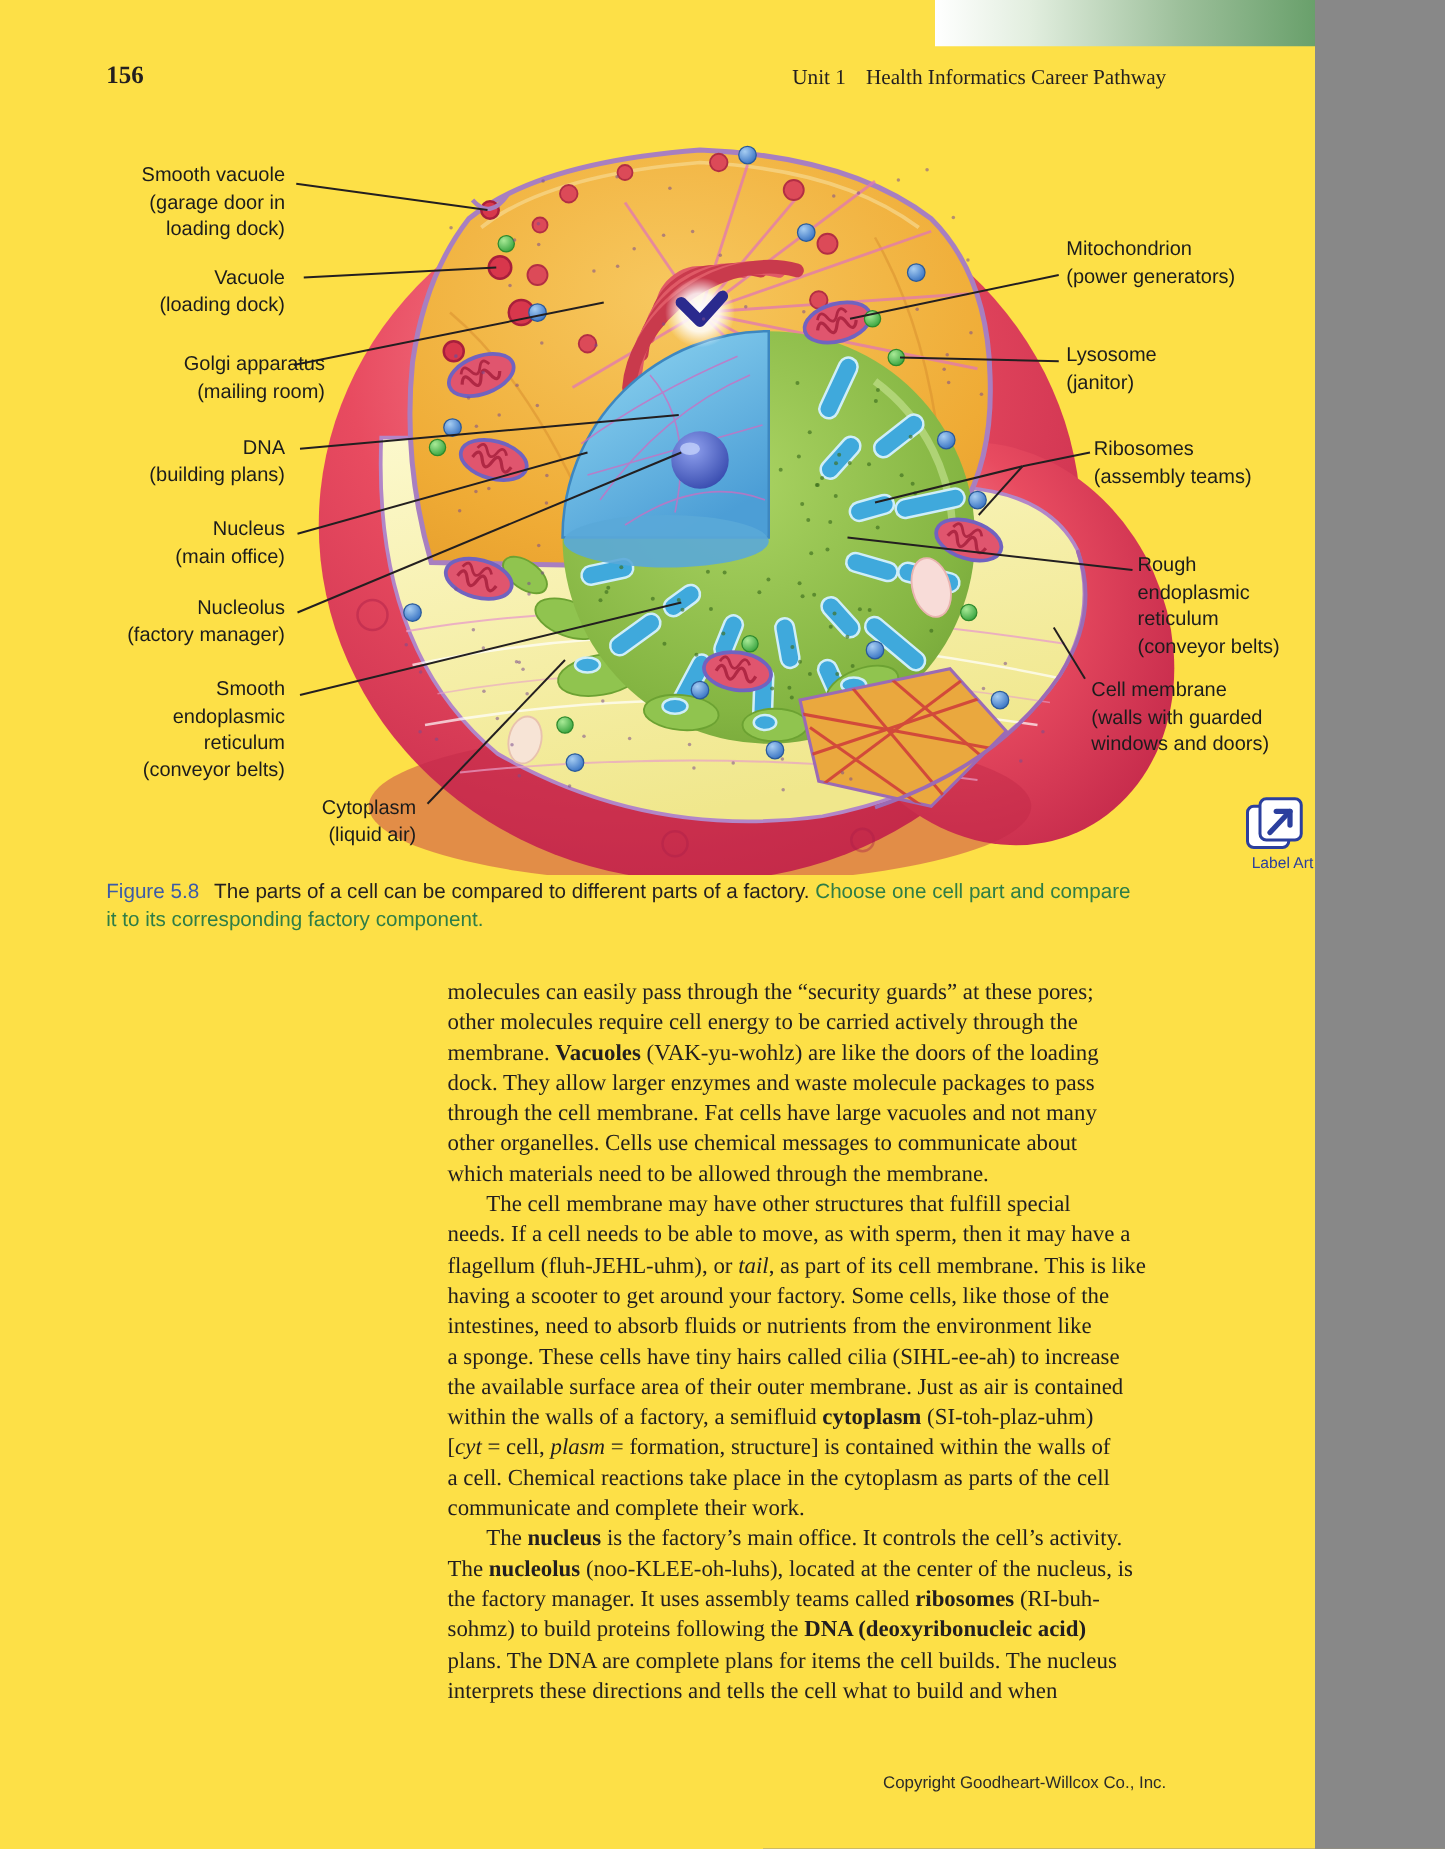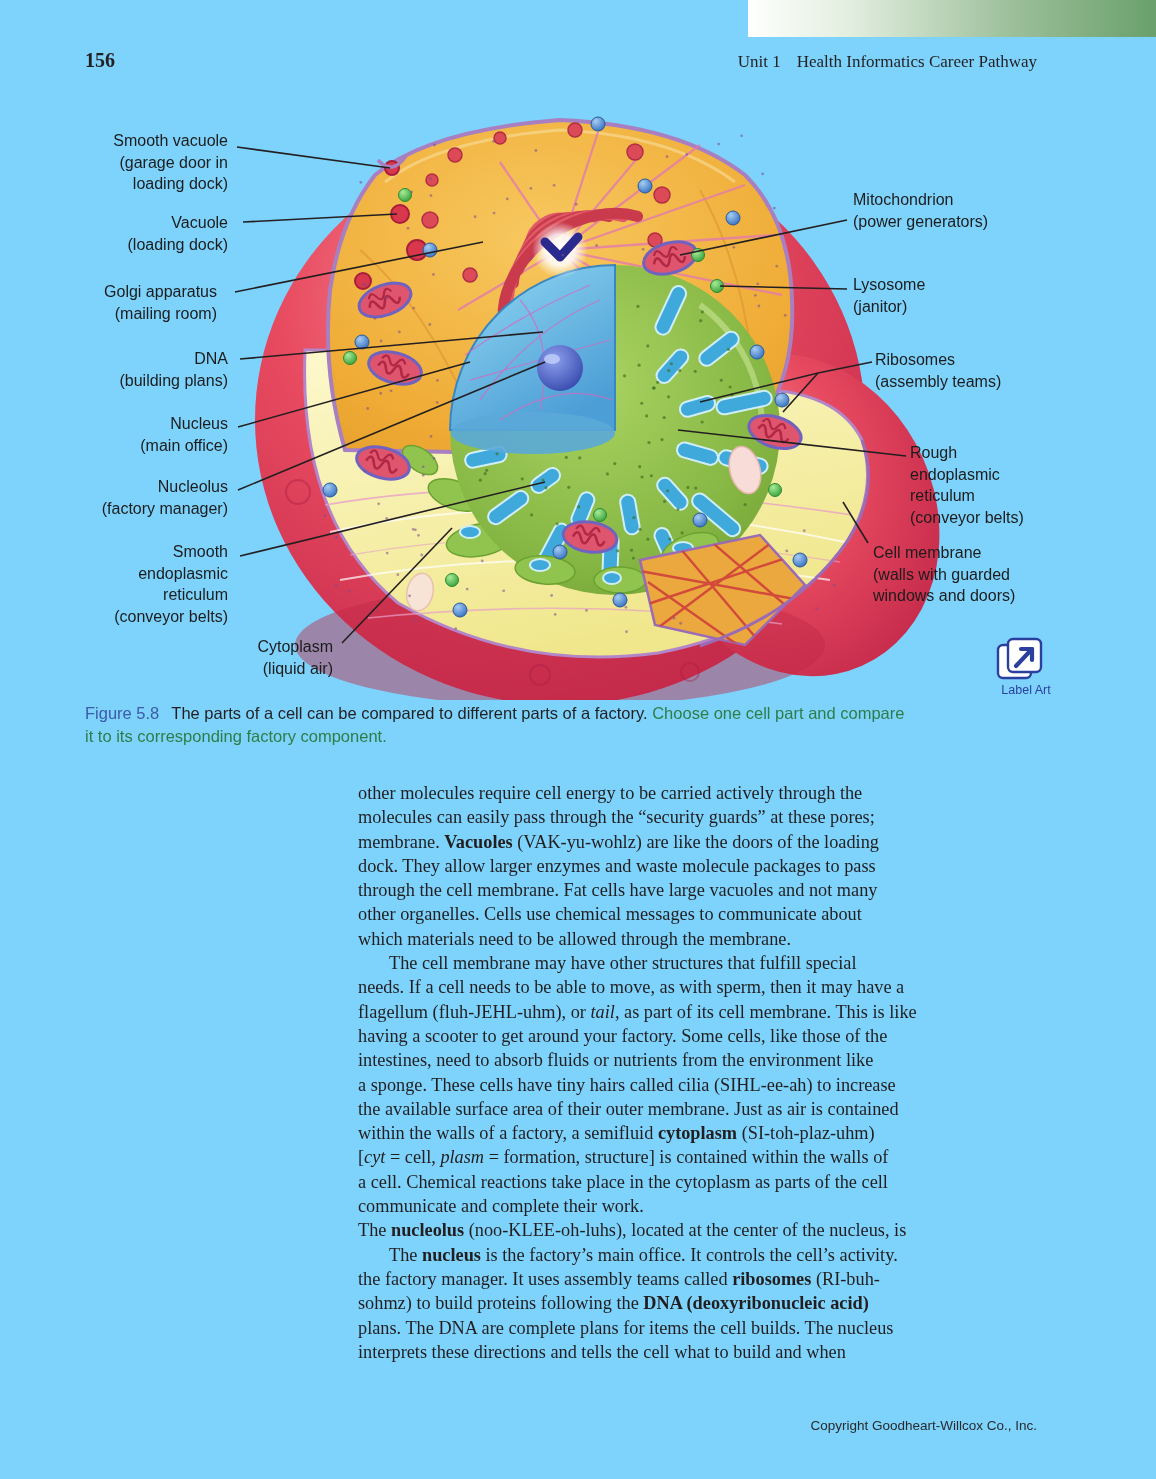--- a/index.html
+++ b/index.html
@@ -1,16 +1,16 @@
 <!DOCTYPE html>
 <html><head>
 <meta charset="utf-8">
 <style>
   html,body{margin:0;padding:0;background:#888;}
-  #page{position:relative;width:1156px;height:1479px;background:#7dd3fc;overflow:hidden;
+  #page{position:relative;width:1052px;height:1479px;background:#fde047;overflow:hidden;
         font-family:"Liberation Sans",sans-serif;color:#231f20;}
   
   #green-bar{position:absolute;top:0;left:748px;right:0;height:37px;
              background:linear-gradient(to right,#ffffff,#e2eedf 25%,#9cbf9a 65%,#69a06b 100%);}
   #page-num{position:absolute;top:48px;left:85px;font:bold 20px/24px "Liberation Serif",serif;}
   #running-head{position:absolute;top:51px;right:119px;font:17px/22px "Liberation Serif",serif;white-space:nowrap;margin-left:23px;}
   #running-head .unit{margin-right:16px;}
   
   #figure{position:absolute;top:100px;left:0;width:1156px;height:600px;}
   #cell-art,#leader-svg{position:absolute;top:0;left:0;pointer-events:none;}
@@ -496,21 +496,21 @@
     <div id="labels">
         <div class="fig-label fl-r" style="top: 30px; right: 928px;">
           <div>Smooth vacuole</div>
           <div>(garage door in</div>
           <div>loading dock)</div>
         </div>
         <div class="fig-label fl-r" style="top: 112px; right: 928px;">
           <div>Vacuole</div>
           <div>(loading dock)</div>
         </div>
-        <div class="fig-label fl-r" style="top: 181px; right: 939px;">
+        <div class="fig-label fl-r" style="top: 181px; right: 896px;">
           <div>Golgi apparatus</div>
           <div>(mailing room)</div>
         </div>
         <div class="fig-label fl-r" style="top: 248px; right: 928px;">
           <div>DNA</div>
           <div>(building plans)</div>
         </div>
         <div class="fig-label fl-r" style="top: 313px; right: 928px;">
           <div>Nucleus</div>
           <div>(main office)</div>
@@ -566,40 +566,40 @@
       </svg>
       <div class="txt">Label Art</div>
     </div>
   </div>
 
   <div id="caption">
     <span class="cap-tag">Figure 5.8</span><span id="caption-body"><span class="">The parts of a cell can be compared to different parts of a factory. </span><span class="cap-act">Choose one cell part and compare</span><br><span class="cap-act">it to its corresponding factory component.</span></span>
   </div>
 
   <div id="body-text">
+      <div class="bl"><span>molecules can easily pass through the “security guards” at these pores;</span></div>
       <div class="bl"><span>other molecules require cell energy to be carried actively through the</span></div>
-      <div class="bl"><span>molecules can easily pass through the “security guards” at these pores;</span></div>
       <div class="bl"><span>membrane. </span><b>Vacuoles</b><span> (VAK-yu-wohlz) are like the doors of the loading</span></div>
       <div class="bl"><span>dock. They allow larger enzymes and waste molecule packages to pass</span></div>
       <div class="bl"><span>through the cell membrane. Fat cells have large vacuoles and not many</span></div>
       <div class="bl"><span>other organelles. Cells use chemical messages to communicate about</span></div>
       <div class="bl"><span>which materials need to be allowed through the membrane.</span></div>
       <div class="bl ind"><span>The cell membrane may have other structures that fulfill special</span></div>
       <div class="bl"><span>needs. If a cell needs to be able to move, as with sperm, then it may have a</span></div>
       <div class="bl"><span>flagellum (fluh-JEHL-uhm), or </span><i>tail</i><span>, as part of its cell membrane. This is like</span></div>
       <div class="bl"><span>having a scooter to get around your factory. Some cells, like those of the</span></div>
       <div class="bl"><span>intestines, need to absorb fluids or nutrients from the environment like</span></div>
       <div class="bl"><span>a sponge. These cells have tiny hairs called cilia (SIHL-ee-ah) to increase</span></div>
       <div class="bl"><span>the available surface area of their outer membrane. Just as air is contained</span></div>
       <div class="bl"><span>within the walls of a factory, a semifluid </span><b>cytoplasm</b><span> (SI-toh-plaz-uhm)</span></div>
       <div class="bl"><span>[</span><i>cyt</i><span> = cell, </span><i>plasm</i><span> = formation, structure] is contained within the walls of</span></div>
       <div class="bl"><span>a cell. Chemical reactions take place in the cytoplasm as parts of the cell</span></div>
       <div class="bl"><span>communicate and complete their work.</span></div>
+      <div class="bl ind"><span>The </span><b>nucleus</b><span> is the factory’s main office. It controls the cell’s activity.</span></div>
       <div class="bl"><span>The </span><b>nucleolus</b><span> (noo-KLEE-oh-luhs), located at the center of the nucleus, is</span></div>
-      <div class="bl ind"><span>The </span><b>nucleus</b><span> is the factory’s main office. It controls the cell’s activity.</span></div>
       <div class="bl"><span>the factory manager. It uses assembly teams called </span><b>ribosomes</b><span> (RI-buh-</span></div>
       <div class="bl"><span>sohmz) to build proteins following the </span><b>DNA (deoxyribonucleic acid)</b></div>
       <div class="bl"><span>plans. The DNA are complete plans for items the cell builds. The nucleus</span></div>
       <div class="bl"><span>interprets these directions and tells the cell what to build and when</span></div>
     </div>
 
   <div id="copyright">Copyright Goodheart-Willcox Co., Inc.</div>
 </div>
 
 </body></html>

